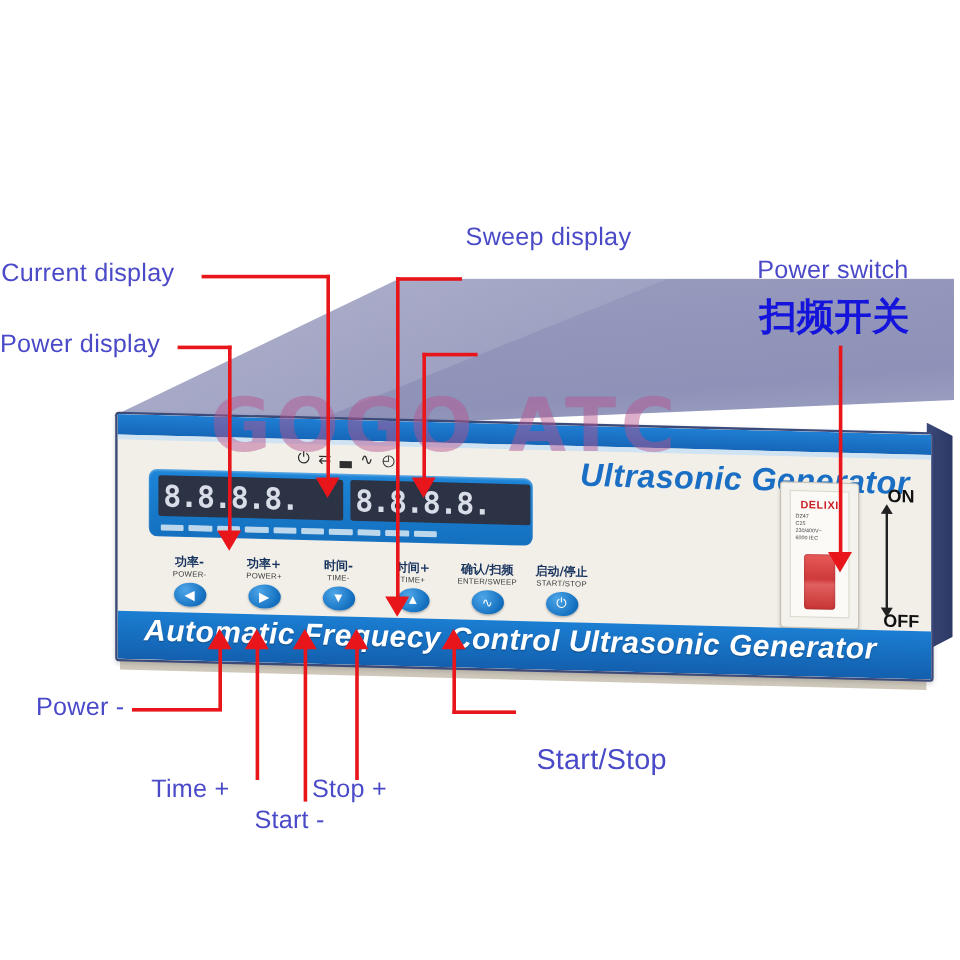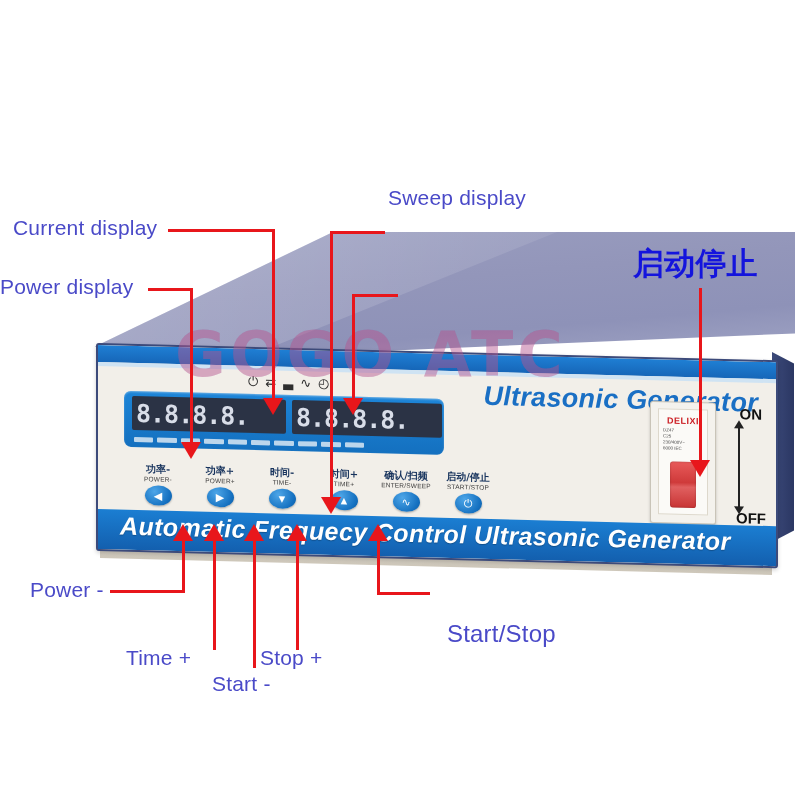--- a/index.html
+++ b/index.html
@@ -269,26 +269,27 @@
   <div class="ln lnv" style="left:253px;top:540px;height:128px;"></div>
   <div class="arrow up" style="left:244px;top:524px;"></div>
 
   <div class="ln lnv" style="left:296px;top:540px;height:110px;"></div>
   <div class="arrow up" style="left:287px;top:524px;"></div>
 
   <div class="ln lnv" style="left:377px;top:540px;height:55px;"></div>
   <div class="arrow up" style="left:368px;top:524px;"></div>
   <div class="ln lnh" style="left:377px;top:592px;width:53px;"></div>
 
-  <div class="anno" style="left:13px;top:216px;">Current display</div>
+  <div class="anno" style="left:1px;top:216px;">Current display</div>
   <div class="anno" style="left:0px;top:275px;">Power display</div>
 
   <div class="anno" style="left:388px;top:186px;">Sweep display</div>
 
-  <div class="anno cn" style="left:633px;top:243px;">启动停止</div>
+  <div class="anno" style="left:631px;top:214px;">Power switch</div>
+  <div class="anno cn" style="left:633px;top:243px;">扫频开关</div>
 
 
   <div class="anno" style="left:30px;top:578px;">Power -</div>
   <div class="anno" style="left:126px;top:646px;">Time +</div>
   <div class="anno" style="left:212px;top:672px;">Start -</div>
   <div class="anno" style="left:260px;top:646px;">Stop +</div>
 
   <div class="anno" style="left:447px;top:620px;font-size:24px;">Start/Stop</div>
 
 </div>

